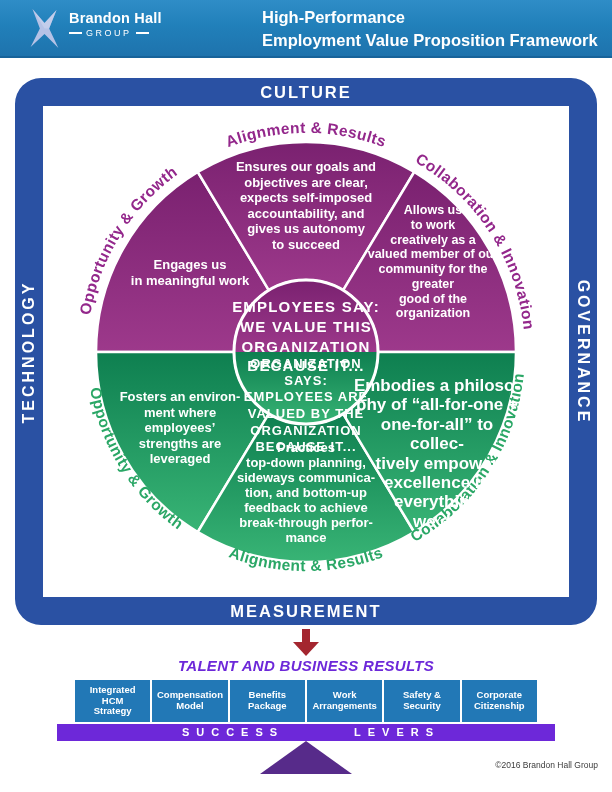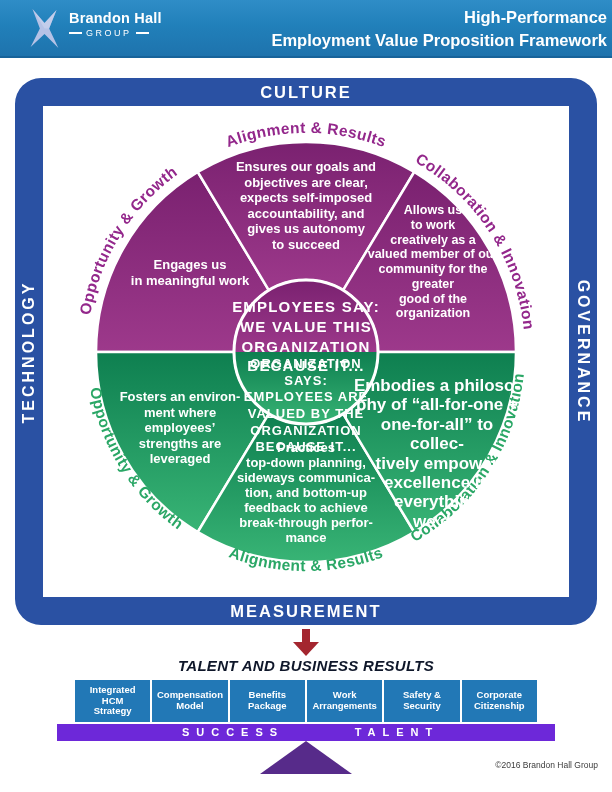--- a/index.html
+++ b/index.html
@@ -9,21 +9,21 @@
   
   .header{position:absolute;left:0;top:0;width:612px;height:58px;
           background:linear-gradient(180deg,#2f8dc7 0%,#2180ba 45%,#1e73ad 100%);
           border-bottom:2px solid #17639a;box-sizing:border-box;}
   .logo{position:absolute;left:26px;top:6px;width:37px;height:45px;}
   .brand{position:absolute;left:69px;top:10px;color:#fff;}
   .brand-name{font-size:14.5px;font-weight:bold;letter-spacing:.2px;}
   .brand-group{display:flex;align-items:center;gap:4px;margin-top:2px;}
   .brand-group .dash{width:13px;height:2px;background:#fff;}
   .brand-group-text{font-size:9px;font-weight:normal;letter-spacing:2.5px;}
-  .title{position:absolute;left:262px;top:6px;width:345px;text-align:right;color:#fff;font-weight:bold;}
+  .title{position:absolute;left:262px;top:6px;width:345px;text-align:left;color:#fff;font-weight:bold;}
   .title div{font-size:16.5px;line-height:1.38;}
 
   
   .frame{position:absolute;left:15px;top:78px;width:582px;height:547px;box-sizing:border-box;
          border:28px solid #2a51a3;border-radius:26px;}
   .frame-h{position:absolute;left:15px;width:582px;height:28px;line-height:28px;text-align:center;
            color:#fff;font-weight:bold;font-size:16.5px;letter-spacing:2px;}
   .frame-h.culture{top:78px;} .frame-h.measurement{top:597px;}
   .frame-v{position:absolute;top:106px;width:28px;height:491px;display:flex;align-items:center;
            justify-content:center;color:#fff;font-weight:bold;font-size:16px;letter-spacing:3px;}
@@ -46,21 +46,21 @@
   #seg-bm{left:206px;top:441px;width:200px;font-size:13px;line-height:1.15;}
   #seg-br{left:352px;top:376px;width:170px;font-size:17px;line-height:1.14;}
   #center-emp{left:231px;top:297px;width:150px;font-size:15px;line-height:1.32;letter-spacing:1.2px;}
   #center-org{left:231px;top:356px;width:150px;font-size:13px;line-height:1.28;letter-spacing:1px;}
 
   
   .arrow-shaft{position:absolute;left:302px;top:629px;width:8px;height:14px;background:#a4262f;}
   .arrow-head{position:absolute;left:293px;top:642px;width:0;height:0;
               border-left:13px solid transparent;border-right:13px solid transparent;
               border-top:14px solid #a4262f;}
-  .talent{position:absolute;left:0;top:657px;width:612px;text-align:center;color:#0f172a;
+  .talent{position:absolute;left:0;top:657px;width:612px;text-align:center;color:#6d28d9;
           font-weight:bold;font-style:italic;font-size:15px;letter-spacing:.3px;}
 
   
   .boxes{position:absolute;left:75px;top:680px;width:462px;height:42px;display:flex;gap:2px;}
   .box{flex:1;background:#2278b6;color:#fff;font-weight:bold;font-size:9.5px;line-height:1.15;
        display:flex;align-items:center;justify-content:center;text-align:center;white-space:pre-line;}
   .bar{position:absolute;left:57px;top:724px;width:498px;height:17px;background:#6d28d9;}
   .bar-word{position:absolute;top:2px;color:#fff;font-weight:bold;font-size:11px;letter-spacing:7px;}
   #word-success{left:176px;transform:translateX(-50%);}
   #word-levers{left:340px;transform:translateX(-50%);}
@@ -211,18 +211,18 @@
 Package</div>
     <div class="box">Work
 Arrangements</div>
     <div class="box">Safety &amp;
 Security</div>
     <div class="box">Corporate
 Citizenship</div>
   </div>
   <div class="bar">
     <span class="bar-word" id="word-success">SUCCESS</span>
-    <span class="bar-word" id="word-levers">TALENT</span>
+    <span class="bar-word" id="word-levers">LEVERS</span>
   </div>
   <div class="fulcrum"></div>
 
   <div class="copyright">©2016 Brandon Hall Group</div>
 </div>
 
 </body></html>

